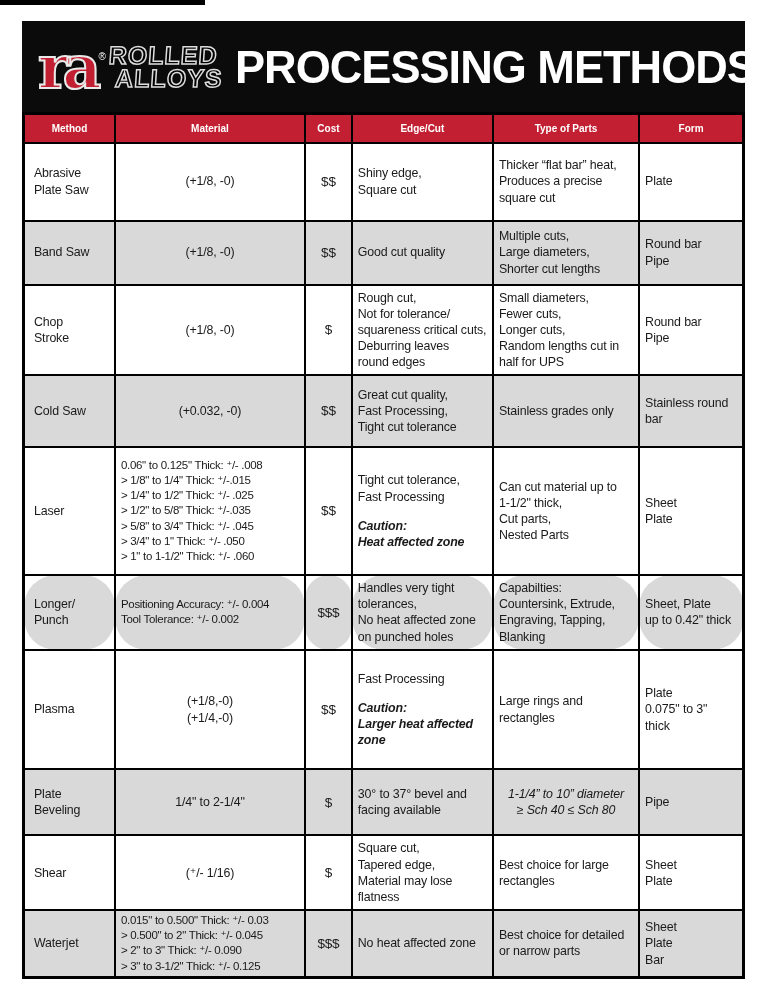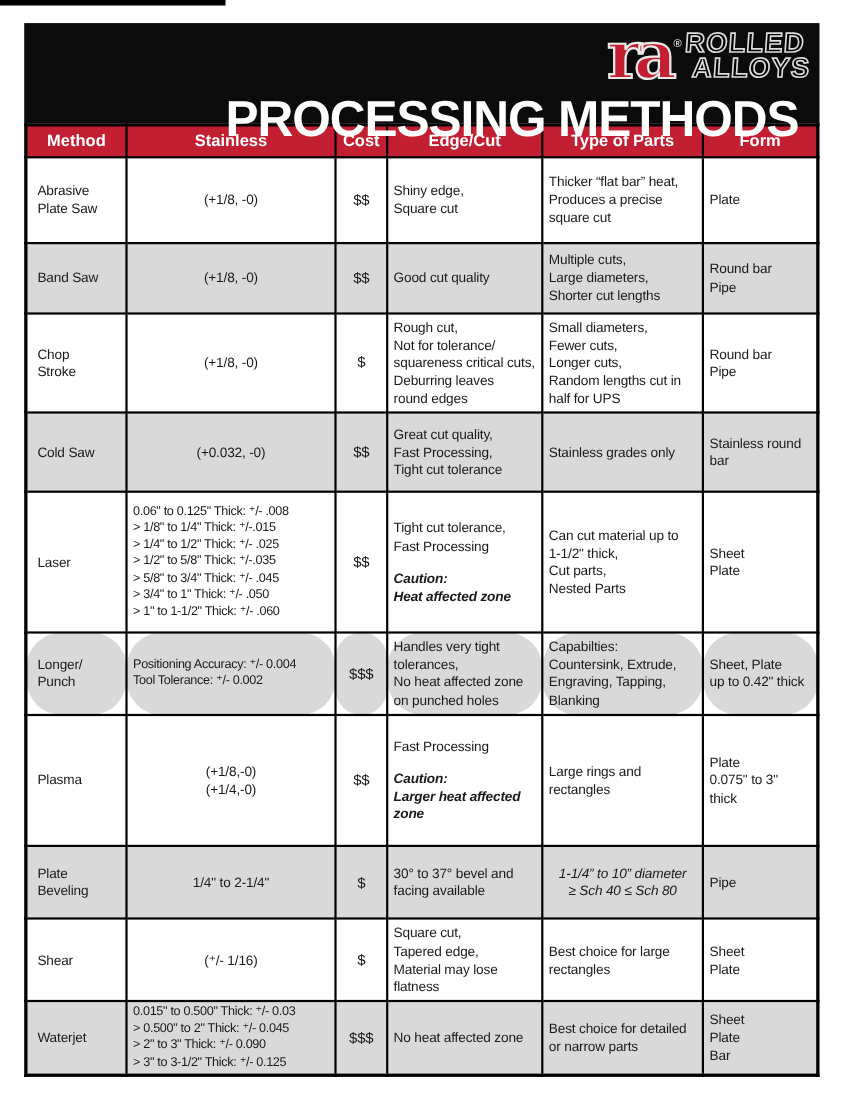--- a/index.html
+++ b/index.html
@@ -11,23 +11,22 @@
   html,body{margin:0;padding:0;}
   body{
     width:768px;height:994px;background:#fff;position:relative;
     font-family:"Liberation Sans","DejaVu Sans",sans-serif;color:#1a1a1a;
   }
   .page-edge-artifact{position:absolute;top:0;left:0;width:205px;height:5px;background:#000;}
   .sheet{position:absolute;left:22px;top:21px;width:723px;}
 
   
   .banner{
-    background:var(--banner-black);height:91px;display:flex;align-items:flex-end;
+    background:var(--banner-black);height:91px;display:flex;align-items:center;
     padding:0 8px 0 16px;
-    flex-direction:column;
   }
   .logo{display:flex;align-items:center;flex:0 0 auto;}
   .logo-mark{
     font-family:"DejaVu Serif","Liberation Serif",serif;font-weight:bold;
     font-size:60px;line-height:1;color:var(--accent-red);
     -webkit-text-stroke:2px #e9e9e9;letter-spacing:-7px;padding-right:4px;
   }
   .logo-reg{color:#fff;font-size:10px;align-self:flex-start;margin:14px 2px 0 0;}
   .brand-words{display:flex;flex-direction:column;transform:skewX(-4deg);}
   .brand-word{
@@ -38,21 +37,21 @@
   .title{
     color:#fff;font-weight:bold;font-size:46px;letter-spacing:-1px;white-space:nowrap;
     margin-left:12px;transform:scaleX(0.98);transform-origin:left center;
   }
 
   
   table{border-collapse:collapse;width:100%;table-layout:fixed;}
   th,td{border:2px solid #000;}
   table{border:3px solid #000;}
   thead th{
-    background:var(--accent-red);color:#fff;font-size:15px;font-weight:bold;
+    background:var(--accent-red);color:#fff;font-size:10px;font-weight:bold;
     height:29px;text-align:center;padding:2px;
   }
   td{
     font-size:12.4px;line-height:1.3;letter-spacing:-0.15px;
     padding:4px 5px;vertical-align:middle;white-space:pre-line;
   }
   tr.gray td{background:var(--row-gray);}
   .c-method{padding-left:9px;}
   .c-tol{text-align:center;margin-left:41px;}
   .c-cost{text-align:center;font-size:13.5px;}
@@ -91,21 +90,21 @@
       <col style="width:12.7%">
         <col style="width:26.4%">
         <col style="width:6.5%">
       <col style="width:19.6%">
         <col style="width:20.3%">
         <col style="width:14.5%">
     </colgroup>
     <thead>
       <tr>
         <th>Method</th>
-        <th>Stainless</th>
+        <th>Material</th>
         <th>Cost</th>
         <th>Edge/Cut</th>
         <th>Type of Parts</th>
         <th>Form</th>
       </tr>
     </thead>
     <tbody>
       <tr class="h1">
         <td class="c-method">Abrasive
 Plate Saw</td>

